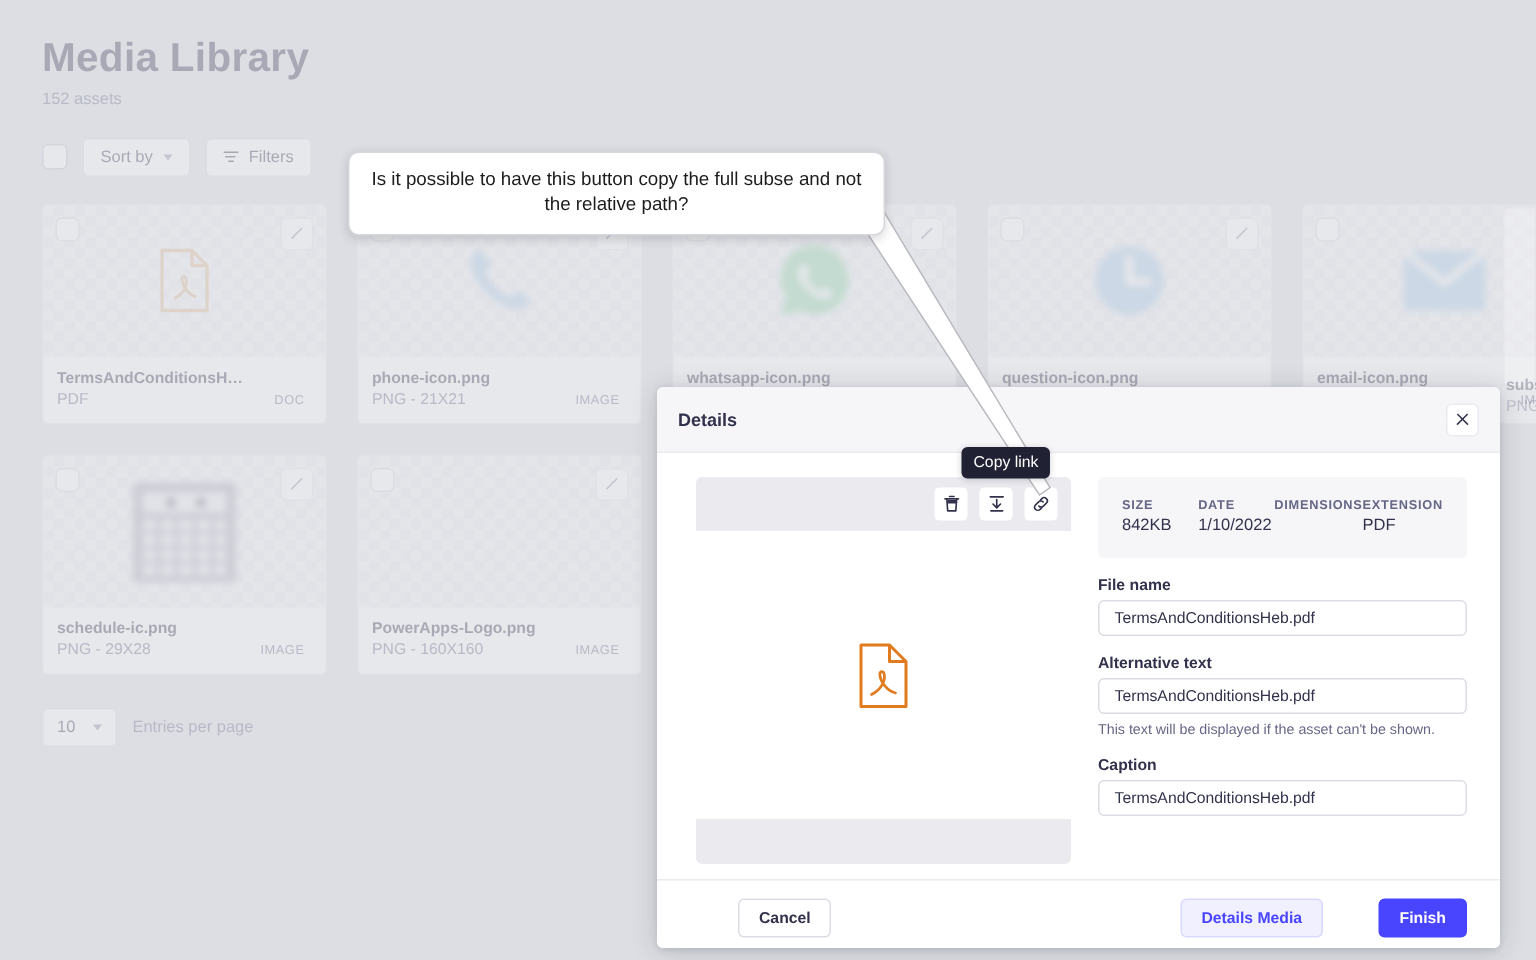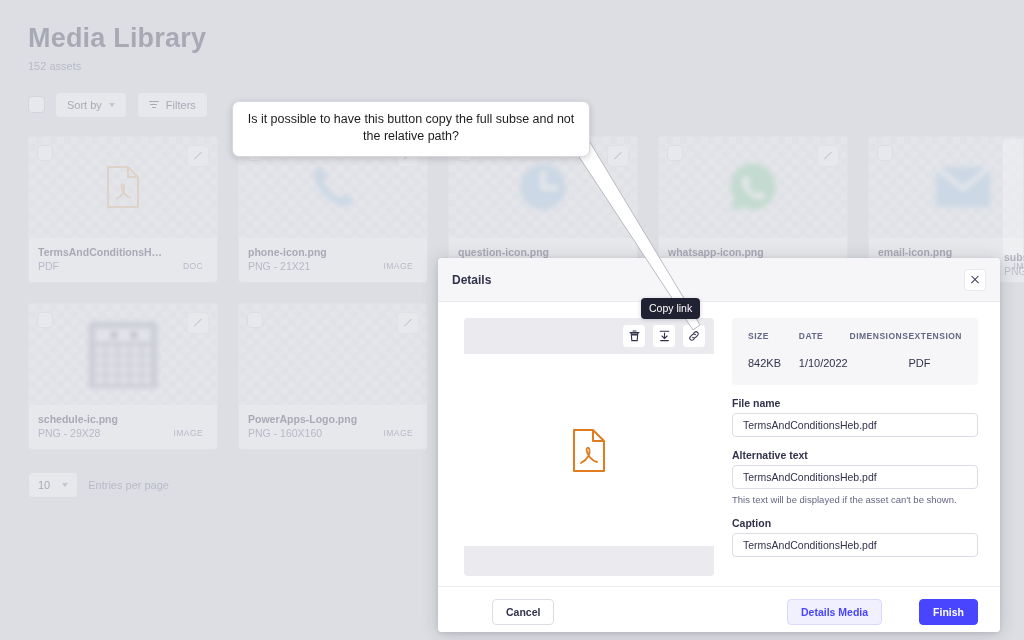--- a/index.html
+++ b/index.html
@@ -135,21 +135,21 @@
   }
   .preview-canvas { flex: 1; background: #fff; display:flex; align-items:center; justify-content:center; }
   .preview-footbar { height: 30px; flex: 0 0 30px; }
 
   .fields { flex: 1; min-width: 0; }
   .meta-box {
     background: #f6f6f9; border-radius: 4px; padding: 13px 16px 15px;
     display: grid; grid-template-columns: 1fr 1fr 1fr 1fr; row-gap: 11px;
   }
   .meta-key { font-size: 8.5px; letter-spacing: .5px; color: #666687; font-weight: 600; }
-  .meta-val { font-size: 11px; color: #32324d; margin-top: 16px; min-height: 13px; }
+  .meta-val { font-size: 11px; color: #32324d; margin-top: 3px; min-height: 13px; }
 
   .field-label { font-size: 10.5px; font-weight: 600; color: #32324d; margin: 12px 0 4px; }
   .field-input {
     width: 100%; height: 24px; border: 1px solid #dcdce4; border-radius: 4px;
     background: #fff; font-size: 10.5px; color: #32324d; padding: 0 10px;
     font-family: "Liberation Sans", sans-serif; outline: none;
   }
   .field-hint { font-size: 9.5px; color: #666687; margin-top: 5px; }
 
   .modal-foot {
@@ -253,48 +253,48 @@
           <div class="card-badge">IMAGE</div>
         </div>
       </div>
 
       <div class="card">
         <div class="card-media">
           <div class="card-check"></div>
           <div class="card-edit">
               <span class="pencil"></span>
             </div>
+          <svg class="thumb ph-wa" viewBox="0 0 64 64">
+            <path d="M32 6C18 6 7 17 7 31c0 5 1.5 9 4 13L7 58l15-4c4 2 7 3 10 3 14 0 25-11 25-25S46 6 32 6z" fill="#8fd6a8"></path>
+            <path d="M23 21c1-1 2-1 3 0l3 6-3 3c2 5 6 8 10 10l3-3 6 3c1 1 1 2 0 3-3 3-7 3-11 1-7-3-13-10-14-17-1-3 0-5 3-6z" fill="#fff"></path>
+          </svg>
+        </div>
+        <div class="card-foot">
+          <div>
+            <div class="card-name">whatsapp-icon.png</div>
+            <div class="card-meta">PNG -</div>
+          </div>
+          <div class="card-badge">IMAGE</div>
+        </div>
+      </div>
+
+      <div class="card">
+        <div class="card-media">
+          <div class="card-check"></div>
+          <div class="card-edit">
+              <span class="pencil"></span>
+            </div>
           <svg class="thumb ph-clock" viewBox="0 0 64 64">
             <circle cx="32" cy="32" r="26" fill="#a8cbea"></circle>
             <path d="M32 16v17h14" fill="none" stroke="#fff" stroke-width="6" stroke-linecap="round" stroke-linejoin="round"></path>
           </svg>
         </div>
         <div class="card-foot">
           <div>
             <div class="card-name">question-icon.png</div>
-            <div class="card-meta">PNG -</div>
-          </div>
-          <div class="card-badge">IMAGE</div>
-        </div>
-      </div>
-
-      <div class="card">
-        <div class="card-media">
-          <div class="card-check"></div>
-          <div class="card-edit">
-              <span class="pencil"></span>
-            </div>
-          <svg class="thumb ph-wa" viewBox="0 0 64 64">
-            <path d="M32 6C18 6 7 17 7 31c0 5 1.5 9 4 13L7 58l15-4c4 2 7 3 10 3 14 0 25-11 25-25S46 6 32 6z" fill="#8fd6a8"></path>
-            <path d="M23 21c1-1 2-1 3 0l3 6-3 3c2 5 6 8 10 10l3-3 6 3c1 1 1 2 0 3-3 3-7 3-11 1-7-3-13-10-14-17-1-3 0-5 3-6z" fill="#fff"></path>
-          </svg>
-        </div>
-        <div class="card-foot">
-          <div>
-            <div class="card-name">whatsapp-icon.png</div>
             <div class="card-meta">PNG -</div>
           </div>
           <div class="card-badge">IMAGE</div>
         </div>
       </div>
 
       <div class="card">
         <div class="card-media">
           <div class="card-check"></div>
 

